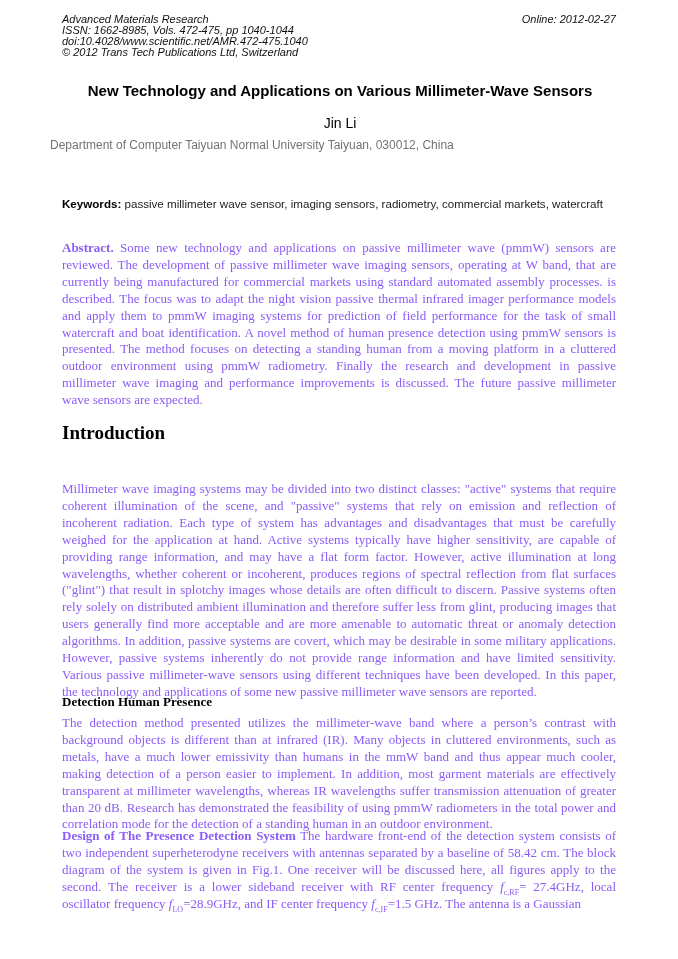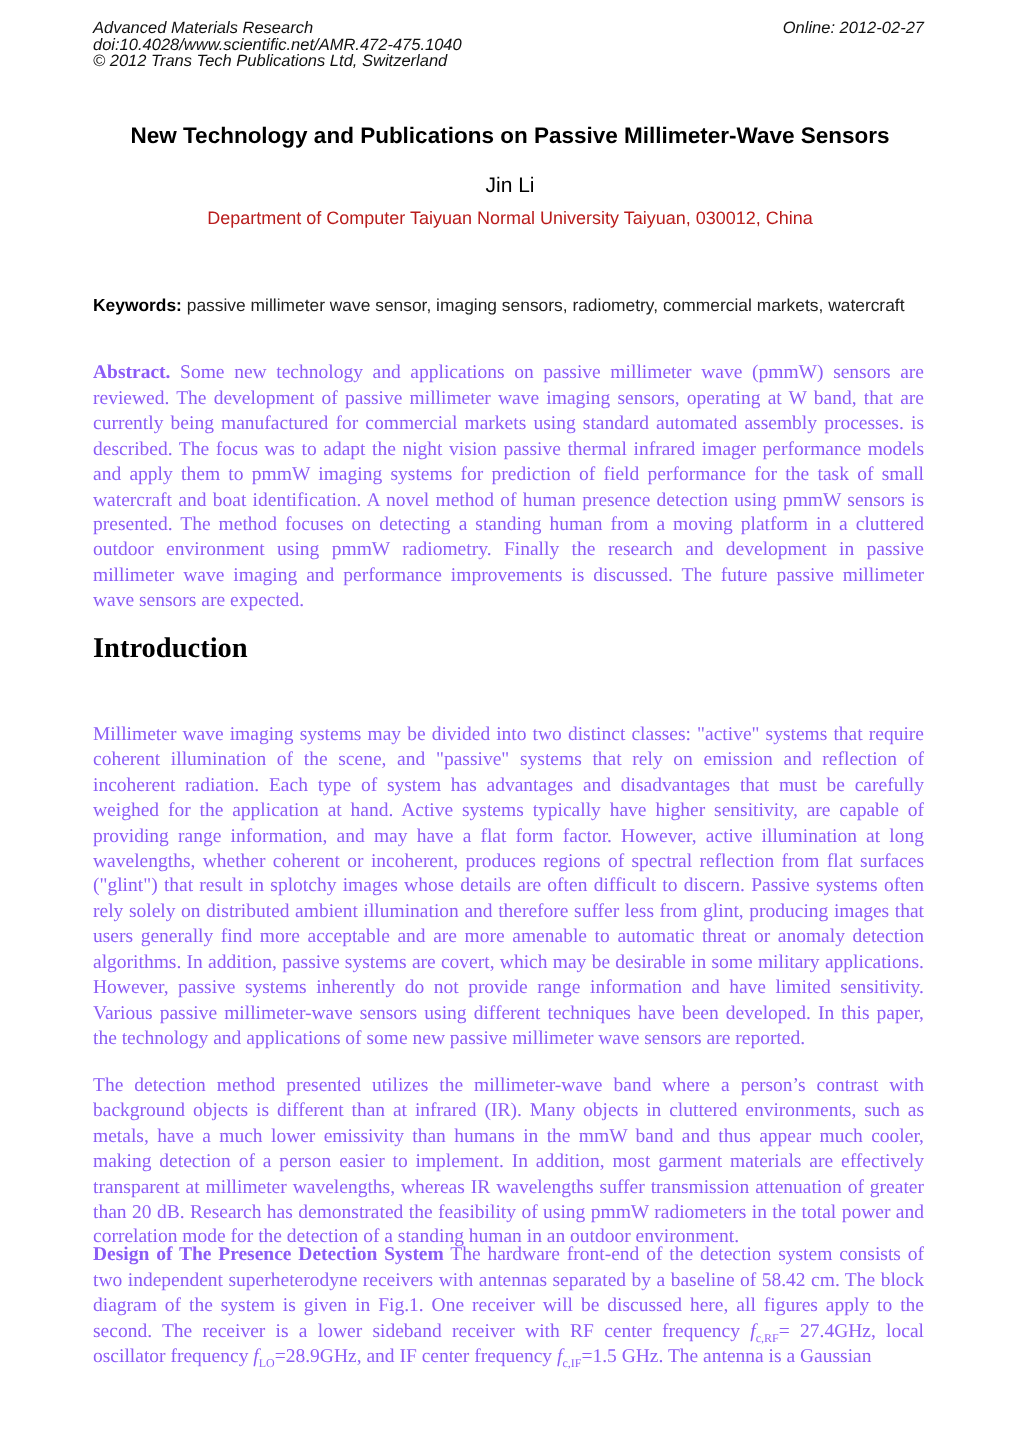--- a/index.html
+++ b/index.html
@@ -3,21 +3,21 @@
 <meta charset="utf-8">
 <style>
   html, body { margin: 0; padding: 0; background: #ffffff; }
   body { width: 678px; height: 959px; overflow: hidden; position: relative; color: #000; }
   .page { position: absolute; left: 0; top: 0; width: 678px; height: 959px; }
   .header { position: absolute; left: 62px; top: 14px; width: 554px; font-family: Liberation Sans, sans-serif; font-style: italic; font-size: 11px; line-height: 11px; color: #111; }
   .header .line { display: block; white-space: nowrap; }
   .header .online { position: absolute; right: 0; top: 0; }
   .title { position: absolute; left: 50px; top: 82px; width: 580px; text-align: center; font-family: "Liberation Sans", sans-serif; font-weight: bold; font-size: 15px; line-height: 18px; color: #000; }
   .author { position: absolute; left: 50px; top: 114px; width: 580px; text-align: center; font-family: "Liberation Sans", sans-serif; font-size: 14px; line-height: 18px; }
-  .affil { position: absolute; left: 50px; top: 138px; width: 580px; text-align: center; font-family: "Liberation Sans", sans-serif; font-size: 12px; line-height: 15px; color: #b91c1c; }
+  .affil { position: absolute; left: 50px; top: 138px; width: 580px; font-family: "Liberation Sans", sans-serif; font-size: 12px; line-height: 15px; color: #737373; }
   .email { position: absolute; left: 50px; top: 159px; width: 580px; text-align: center; font-family: "Liberation Sans", sans-serif; font-size: 12px; line-height: 15px; color: #222; }
   .keywords { position: absolute; left: 62px; top: 196px; width: 554px; font-family: "Liberation Sans", sans-serif; font-size: 11.6px; line-height: 15px; text-align: justify; color: #222; }
   .keywords b { color: #000; }
   .body-text { font-family: "Liberation Serif", serif; font-size: 13px; line-height: 16.9px; text-align: justify; color: #8b5cf6; }
   .abstract { position: absolute; left: 62px; top: 240px; width: 554px; }
   .intro-h { position: absolute; left: 62px; top: 425px; width: 554px; font-family: "Liberation Serif", serif; font-weight: bold; font-size: 19px; line-height: 16px; }
   .intro { position: absolute; left: 62px; top: 446px; width: 554px; margin-top: 35px; }
   .det-h { position: absolute; left: 62px; top: 694px; width: 554px; font-family: "Liberation Serif", serif; font-weight: bold; font-size: 13px; line-height: 16px; }
   .det { position: absolute; left: 62px; top: 715px; width: 554px; }
   .design { position: absolute; left: 62px; top: 828px; width: 554px; }
@@ -25,33 +25,35 @@
   .sym { font-style: italic; }
   sub { font-size: 8px; line-height: 0; }
 </style>
 </head>
 <body>
 
 <div class="page">
 
   <div class="header">
     <span class="line">Advanced Materials Research</span>
+    <span class="line">ISSN: 1662-8985, Vols. 472-475, pp 1040-1044</span>
     <span class="line">doi:10.4028/www.scientific.net/AMR.472-475.1040</span>
     <span class="line">© 2012 Trans Tech Publications Ltd, Switzerland</span>
     <span class="online">Online: 2012-02-27</span>
   </div>
 
-  <div class="title">New Technology and Publications on Passive Millimeter-Wave Sensors</div>
+  <div class="title">New Technology and Applications on Various Millimeter-Wave Sensors</div>
   <div class="author">Jin Li</div>
   <div class="affil">Department of Computer Taiyuan Normal University Taiyuan, 030012, China</div>
 
   <div class="keywords"><b>Keywords:</b><span> passive millimeter wave sensor, imaging sensors, radiometry, commercial markets, watercraft</span></div>
 
   <div class="abstract body-text"><b>Abstract.</b><span> Some new technology and applications on passive millimeter wave (pmmW) sensors are reviewed. The development of passive millimeter wave imaging sensors, operating at W band, that are currently being manufactured for commercial markets using standard automated assembly processes. is described. The focus was to adapt the night vision passive thermal infrared imager performance models and apply them to pmmW imaging systems for prediction of field performance for the task of small watercraft and boat identification. A novel method of human presence detection using pmmW sensors is presented. The method focuses on detecting a standing human from a moving platform in a cluttered outdoor environment using pmmW radiometry. Finally the research and development in passive millimeter wave imaging and performance improvements is discussed. The future passive millimeter wave sensors are expected.</span></div>
 
   <div class="intro-h">Introduction</div>
   <div class="intro body-text">Millimeter wave imaging systems may be divided into two distinct classes: "active" systems that require coherent illumination of the scene, and "passive" systems that rely on emission and reflection of incoherent radiation. Each type of system has advantages and disadvantages that must be carefully weighed for the application at hand. Active systems typically have higher sensitivity, are capable of providing range information, and may have a flat form factor. However, active illumination at long wavelengths, whether coherent or incoherent, produces regions of spectral reflection from flat surfaces ("glint") that result in splotchy images whose details are often difficult to discern. Passive systems often rely solely on distributed ambient illumination and therefore suffer less from glint, producing images that users generally find more acceptable and are more amenable to automatic threat or anomaly detection algorithms. In addition, passive systems are covert, which may be desirable in some military applications. However, passive systems inherently do not provide range information and have limited sensitivity. Various passive millimeter-wave sensors using different techniques have been developed. In this paper, the technology and applications of some new passive millimeter wave sensors are reported.</div>
 
+  <div class="det-h">Detection Human Presence</div>
   <div class="det body-text">The detection method presented utilizes the millimeter-wave band where a person’s contrast with background objects is different than at infrared (IR). Many objects in cluttered environments, such as metals, have a much lower emissivity than humans in the mmW band and thus appear much cooler, making detection of a person easier to implement. In addition, most garment materials are effectively transparent at millimeter wavelengths, whereas IR wavelengths suffer transmission attenuation of greater than 20 dB. Research has demonstrated the feasibility of using pmmW radiometers in the total power and correlation mode for the detection of a standing human in an outdoor environment.</div>
 
   <div class="design body-text"><b>Design of The Presence Detection System</b><span> The hardware front-end of the detection system consists of two independent superheterodyne receivers with antennas separated by a baseline of 58.42 cm. The block diagram of the system is given in Fig.1. One receiver will be discussed here, all figures apply to the second. The receiver is a lower sideband receiver with RF center frequency </span><span class="sym">f</span><sub>c,RF</sub><span>= 27.4GHz, local oscillator frequency </span><span class="sym">f</span><sub>LO</sub><span>=28.9GHz, and IF center frequency </span><span class="sym">f</span><sub>c,IF</sub><span>=1.5 GHz. The antenna is a Gaussian</span></div>
 
 </div>
 
 </body></html>

